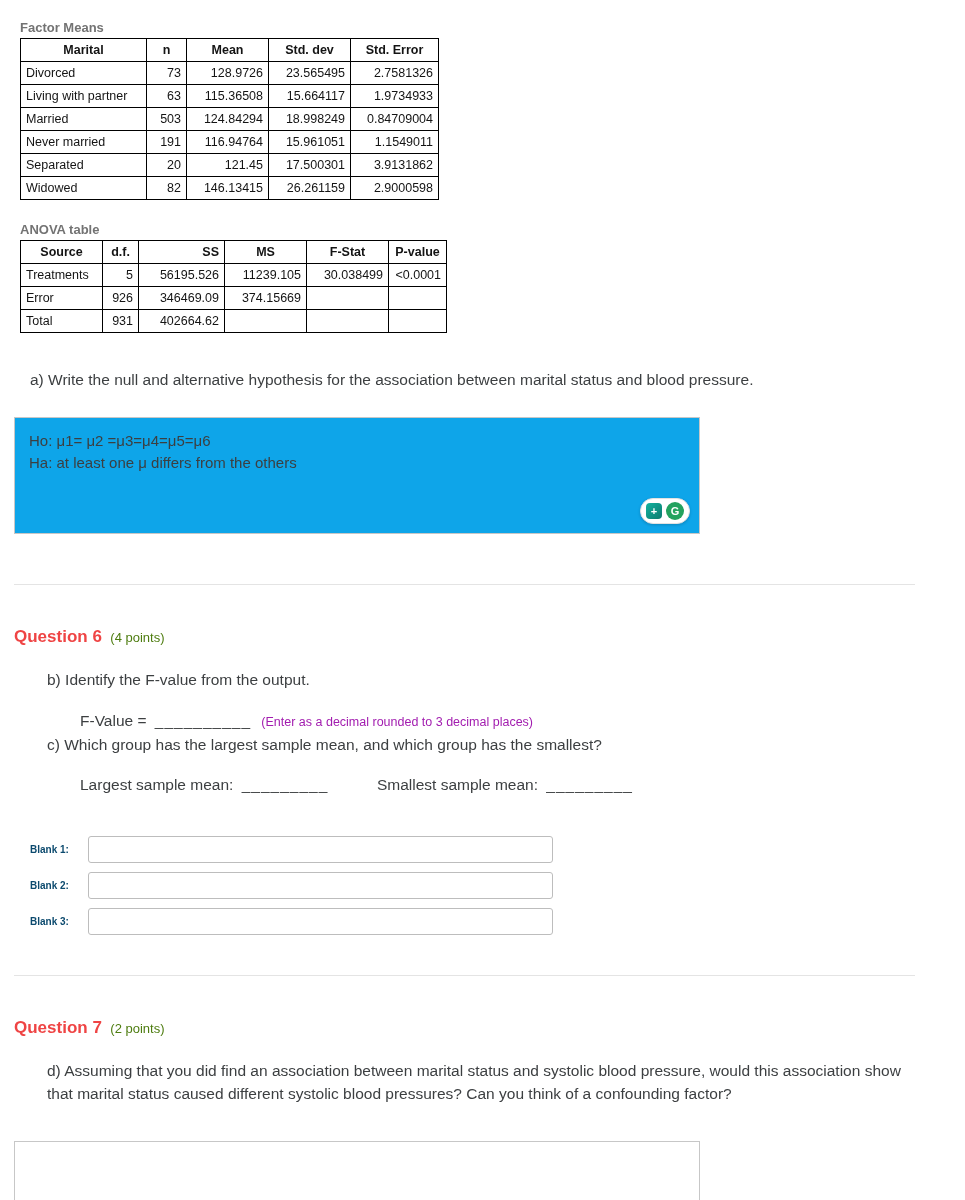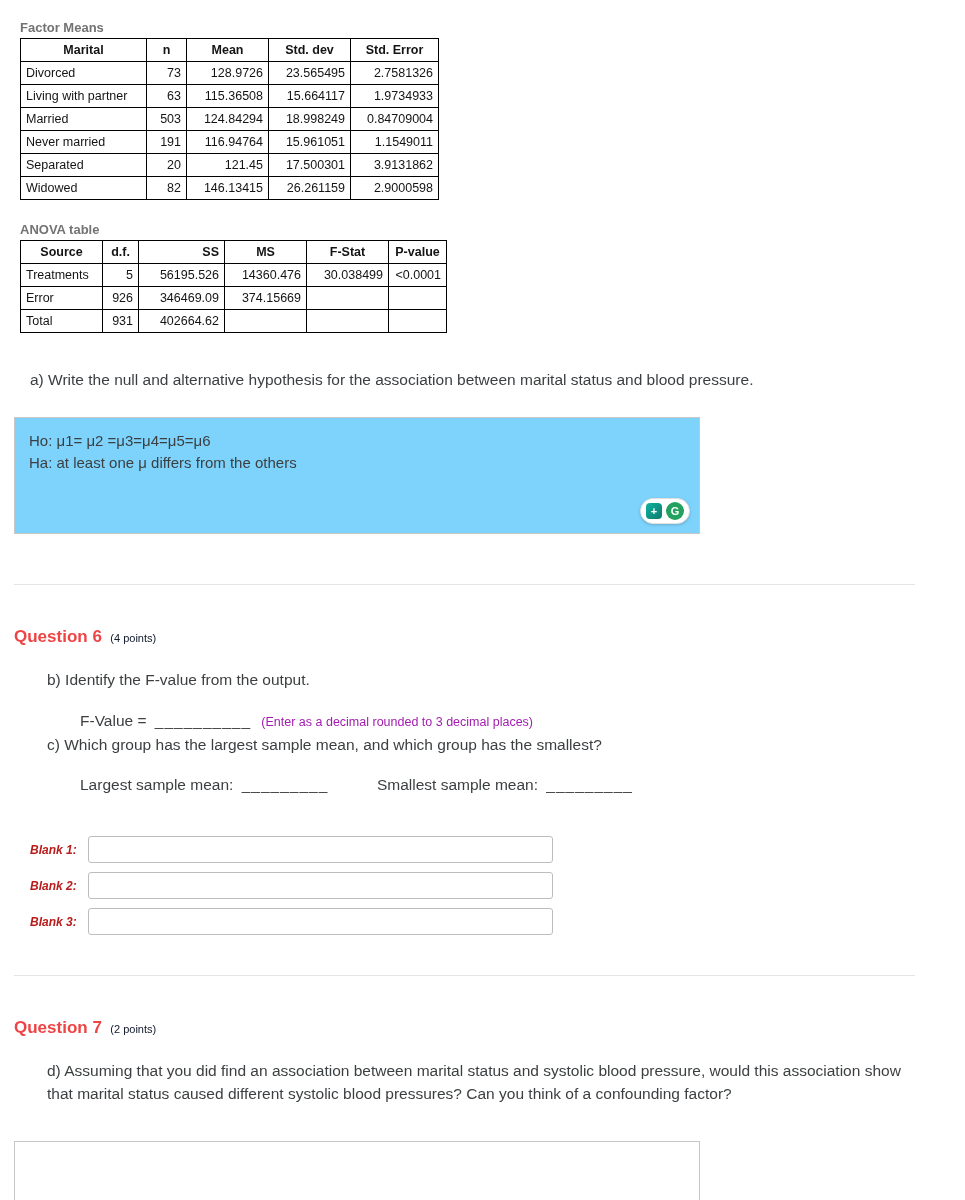--- a/index.html
+++ b/index.html
@@ -36,21 +36,21 @@
   .prompt-a { margin:36px 0 0 30px; }
   .prompt-b { margin:22px 0 0 47px; }
   .prompt-c { margin:4px 0 0 47px; }
   .prompt-d { margin:22px 0 0 47px; width:856px; }
 
   
   .answer-box {
     position:relative; width:686px; height:117px;
     border:1px solid #c7c7c7; margin:26px 0 0 14px;
     padding:12px 14px; font-size:15px; color:#3c3f41;
-    cursor:text; background:#7dd3fc;
+    cursor:text; background:#0ea5e9;
   }
   .answer-line { line-height:1.45; }
   .icon-pill {
     position:absolute; right:9px; bottom:9px;
     display:flex; align-items:center; gap:4px;
     background:#fff; border:1px solid #e2e2e2; border-radius:14px;
     padding:3px 5px; box-shadow:0 1px 3px rgba(0,0,0,.18);
   }
   .assistant-icon {
     width:16px; height:16px; border-radius:4px;
@@ -66,33 +66,33 @@
     cursor:pointer;
   }
 
   
   .divider { border-top:1px solid #e4e4e4; width:901px; margin:50px 0 0 14px; height:0; }
   .divider-2 { margin-top:40px; }
 
   
   .qhead { margin:42px 0 0 14px; }
   .qtitle { font-size:17px; font-weight:bold; color:#ef4444; }
-  .qpoints { font-size:11px; color:#0f172a; margin-left:4px;margin-top:6px; }
+  .qpoints { font-size:13px; color:#4d7c0f; margin-left:4px;margin-top:6px; }
 
   
   .fline { margin:20px 0 0 80px; font-size:15.5px; color:#3c3f41; }
   .fline .lbl { margin-right:4px; }
   .blank-text { letter-spacing:1px; color:#3c3f41; margin-right:6px; }
   .hint { font-size:12.5px; color:#a21caf; }
   .gap { display:inline-block; width:34px; }
 
   
   .blanks { margin-top:42px; }
   .blank-row { display:flex; align-items:center; margin:0 0 9px 30px; }
-  .blank-label { width:58px; font-size:12px; font-weight:bold; color:#b91c1c;font-style:italic; }
+  .blank-label { width:58px; font-size:10px; font-weight:bold; color:#0c4a6e; }
   .blank-input {
     width:465px; height:27px; border:1px solid #bdbdbd; border-radius:3px;
     background:#fff; font-family:"Liberation Sans", sans-serif; font-size:14px;
     padding:0 6px; color:#3c3f41;
   }
 
   
   .big-box {
     width:686px; height:115px; border:1px solid #c7c7c7;
     margin:36px 0 0 14px; background:#fff; cursor:text;
@@ -171,21 +171,21 @@
             <th>MS</th>
             <th>F-Stat</th>
             <th>P-value</th>
           </tr>
       </thead>
       <tbody>
           <tr>
             <td class="cat">Treatments</td>
             <td class="num">5</td>
             <td class="num">56195.526</td>
-            <td class="num">14360.476</td>
+            <td class="num">11239.105</td>
             <td class="num">30.038499</td>
             <td class="num">&lt;0.0001</td>
           </tr>
           <tr>
             <td class="cat">Error</td>
             <td class="num">926</td>
             <td class="num">346469.09</td>
             <td class="num">374.15669</td>
             <td class="num"></td>
             <td class="num"></td>

